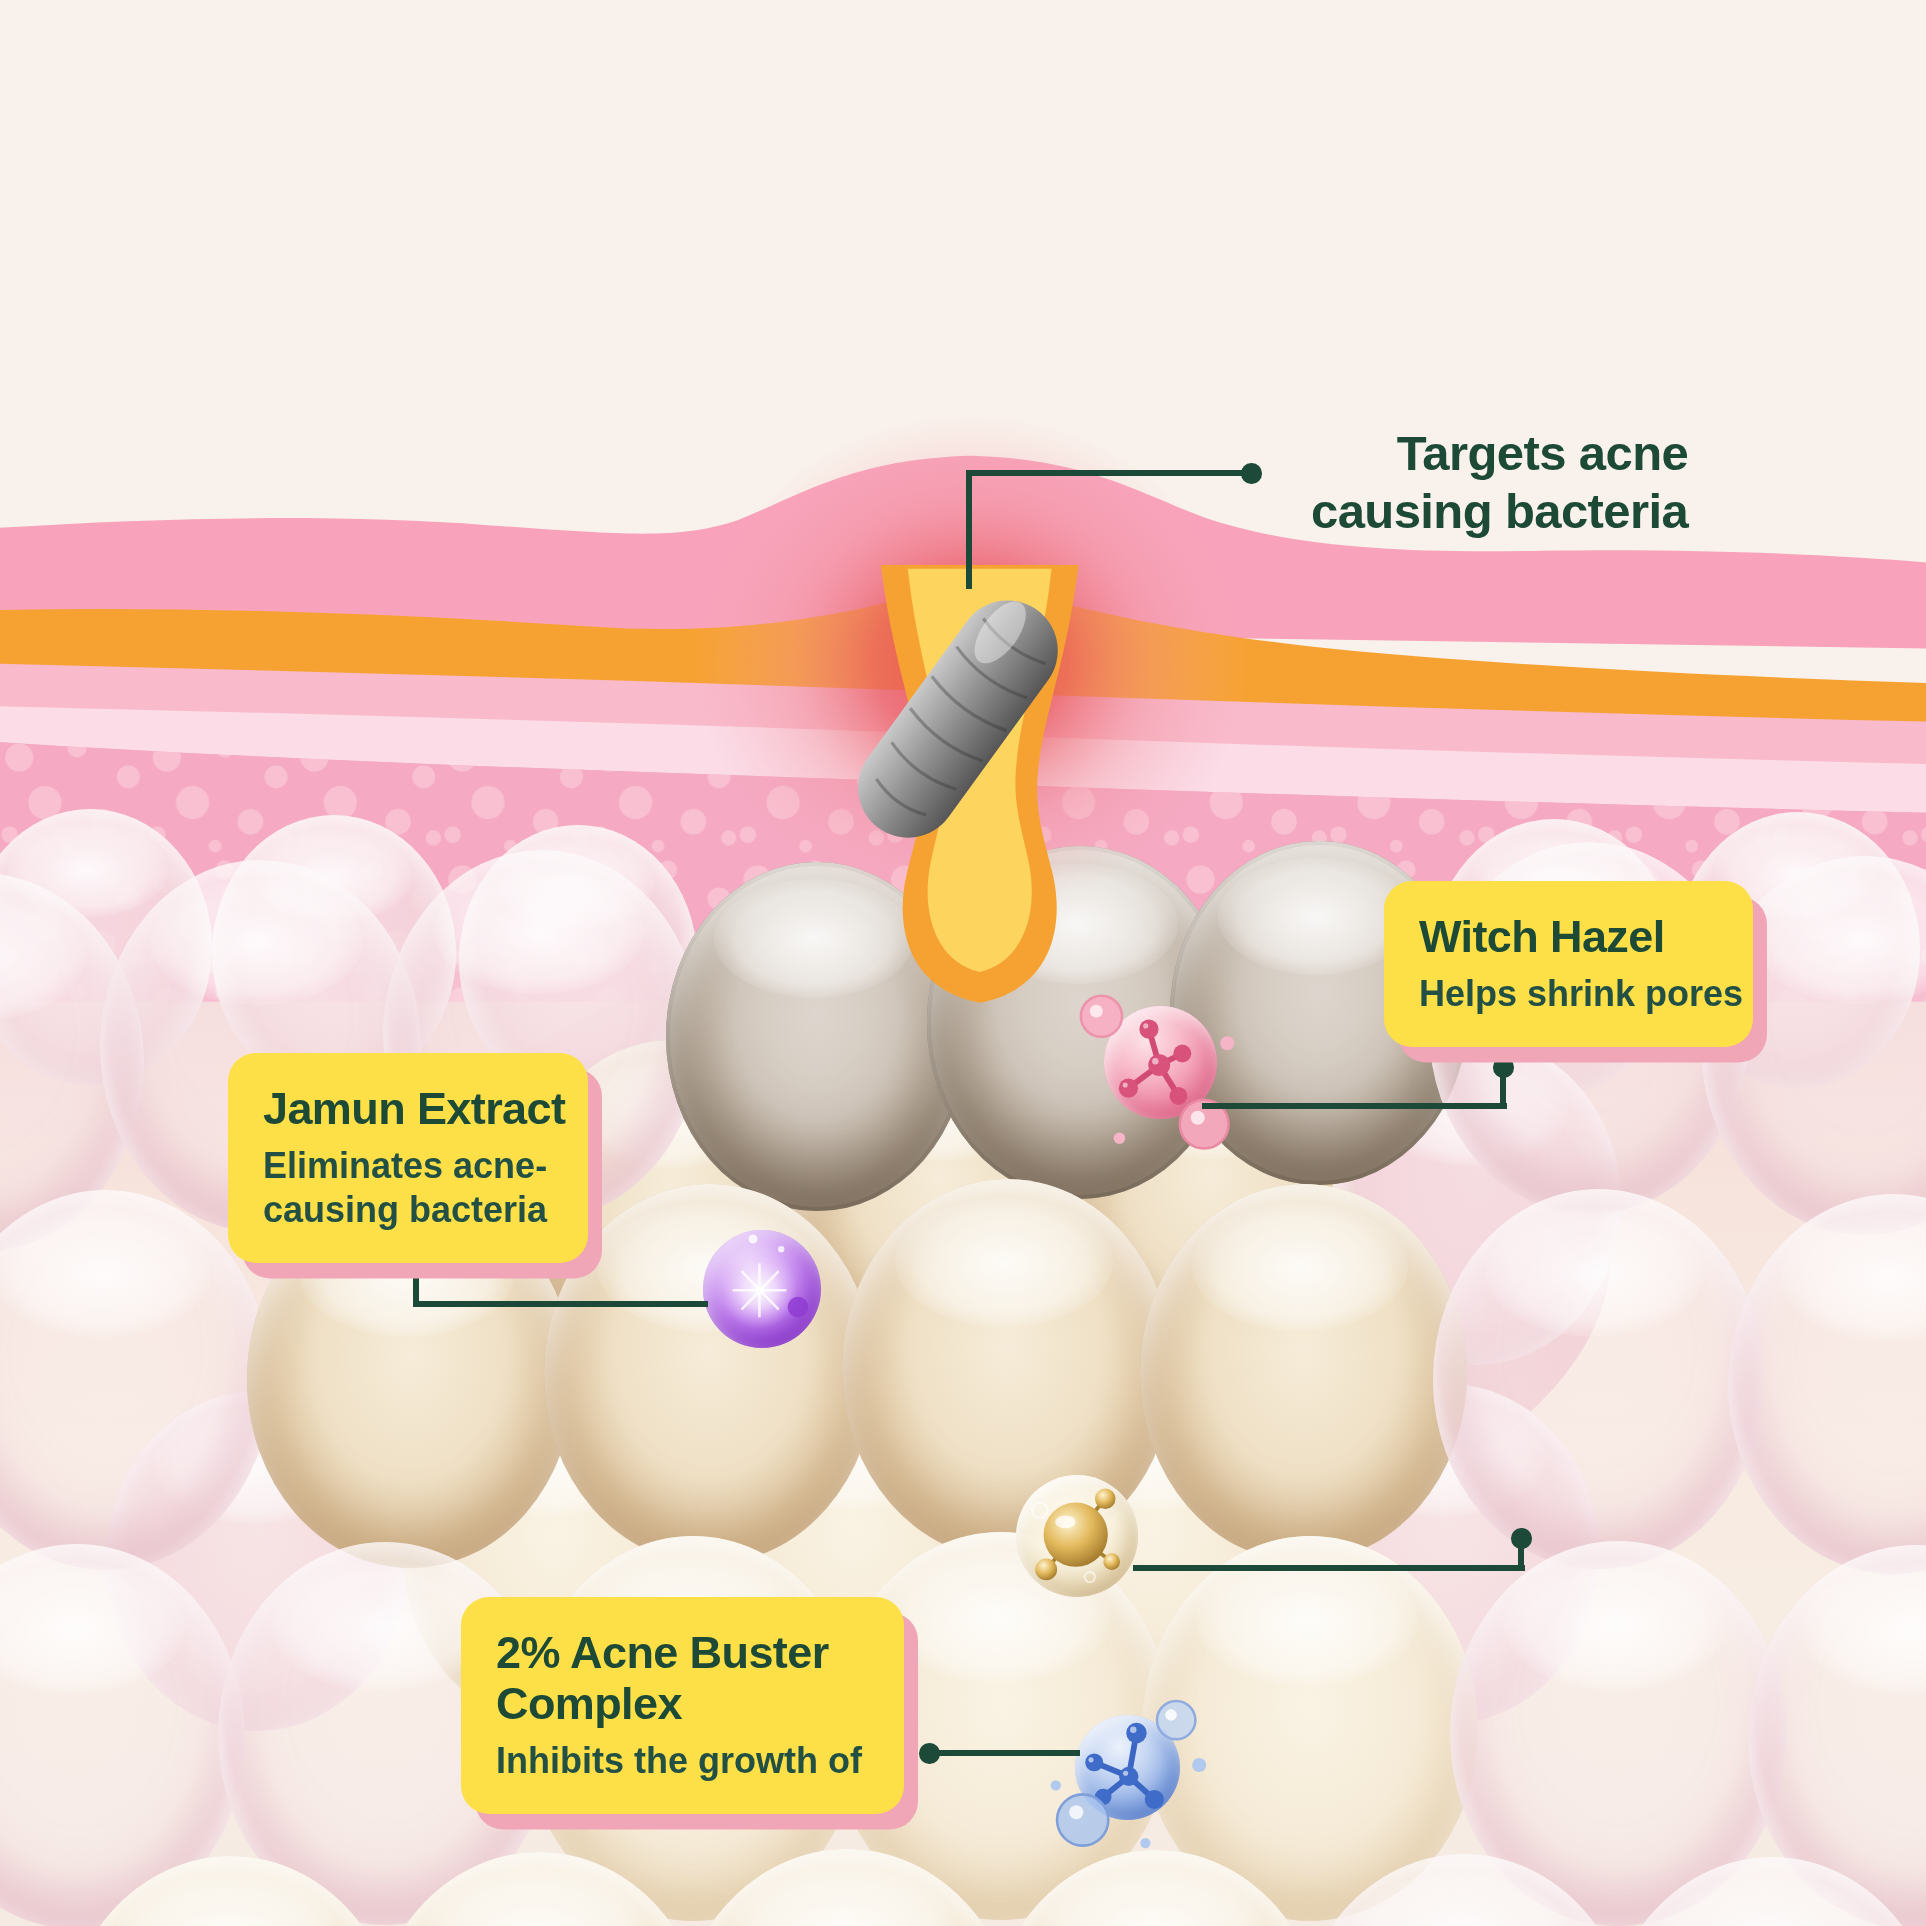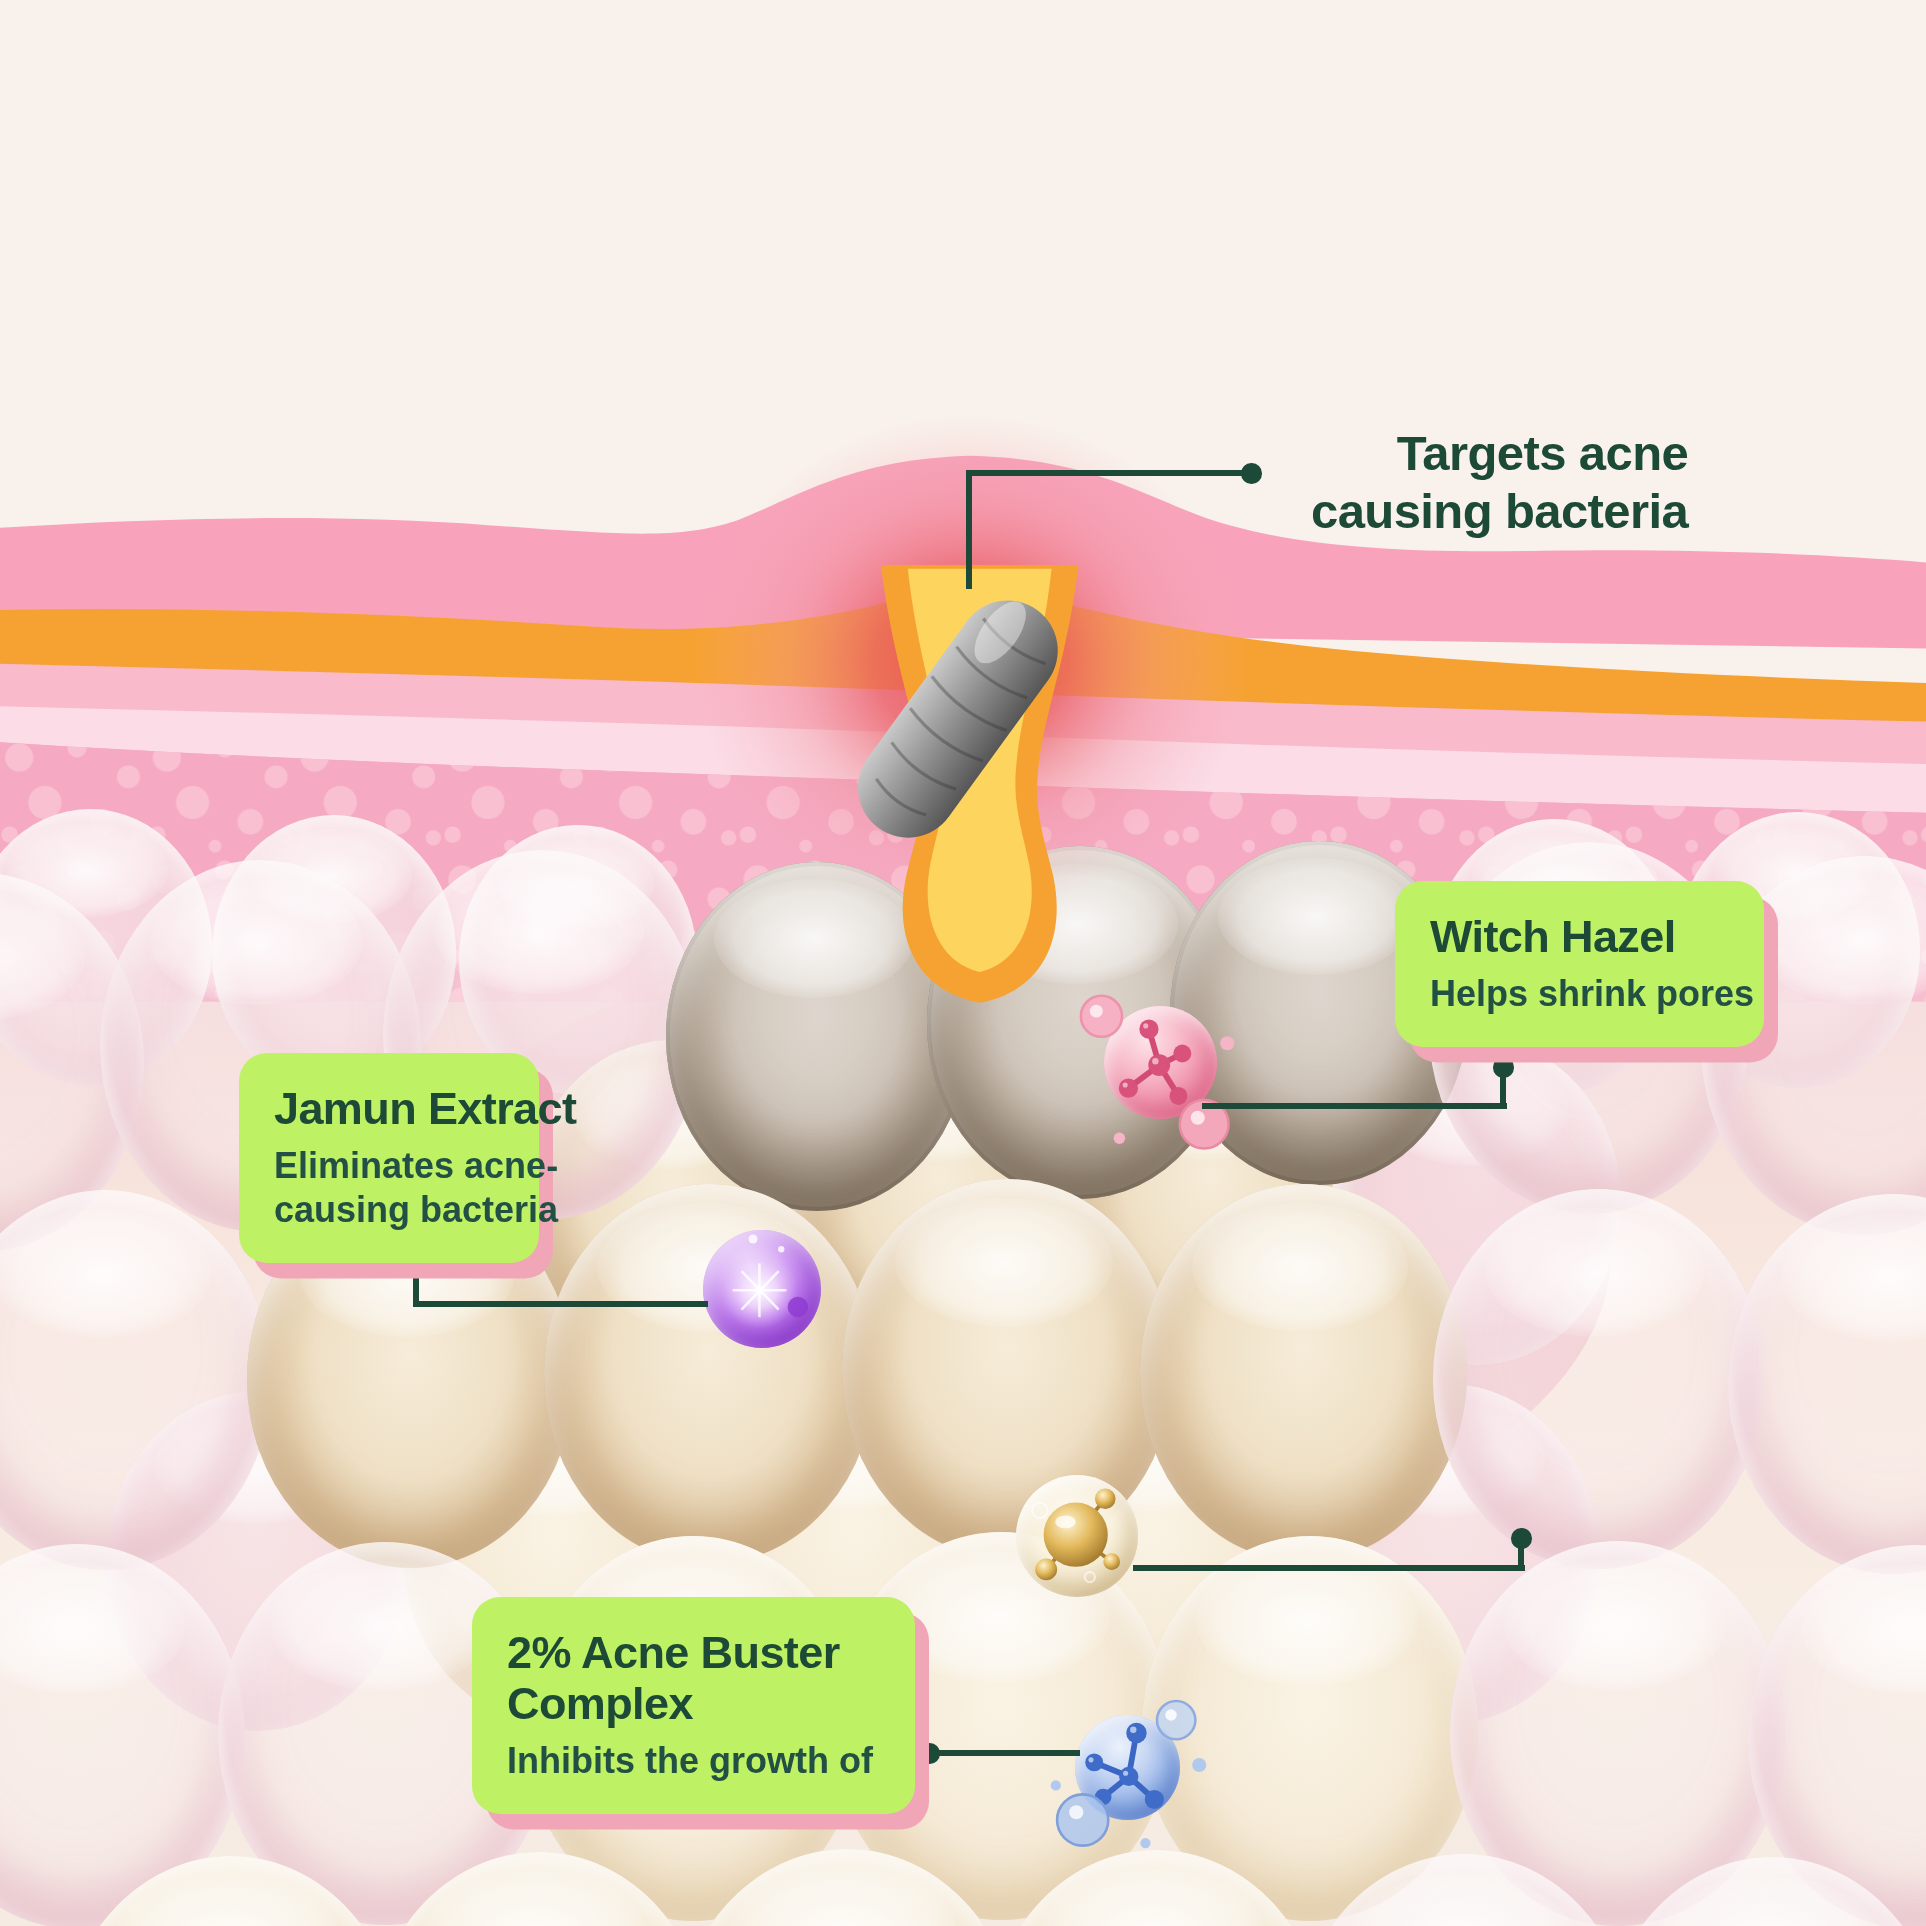--- a/index.html
+++ b/index.html
@@ -66,27 +66,27 @@
   
   .connector div{position:absolute;background:#1d4a38;z-index:5;}
   .connector .dot{width:20.5px;height:20.5px;border-radius:50%;}
 
   
   .targets-label{position:absolute;left:1311px;top:425px;z-index:6;color:#1d4937;
      font-size:49px;font-weight:700;line-height:1.18;letter-spacing:-0.6px;}
   .targets-label span{display:block;text-align:right;}
 
   
-  .card{position:absolute;z-index:6;background:#bef264;border-radius:28px;
-        padding:29.5px 29px 31px 35px;box-shadow:14px 15.4px 0 #f1a6b7;box-sizing:border-box;margin-left:11px;}
+  .card{position:absolute;z-index:6;background:#fde047;border-radius:28px;
+        padding:29.5px 29px 31px 35px;box-shadow:14px 15.4px 0 #f1a6b7;box-sizing:border-box;}
   .card-title{font-size:45px;font-weight:700;letter-spacing:-0.6px;color:#1d4937;line-height:1.14;white-space:nowrap;}
   .card-body{margin-top:10.3px;font-size:36px;font-weight:700;color:#235044;line-height:1.22;white-space:nowrap;}
   .card-title span,.card-body span{display:block;}
   .card-wh{left:1384px;top:881px;width:369px;}
-  .card-ja{left:228px;top:1053px;width:300px;}
+  .card-ja{left:228px;top:1053px;width:360px;}
   .card-ni{left:1384px;top:1292px;width:350px;}
   .card-ab{left:461px;top:1597px;width:443px;}
 </style>
 </head>
 <body>
 
 <div class="canvas">
 
   <svg class="skin-svg" width="1926" height="1926" viewBox="0 0 3000 3000">
     <defs>

